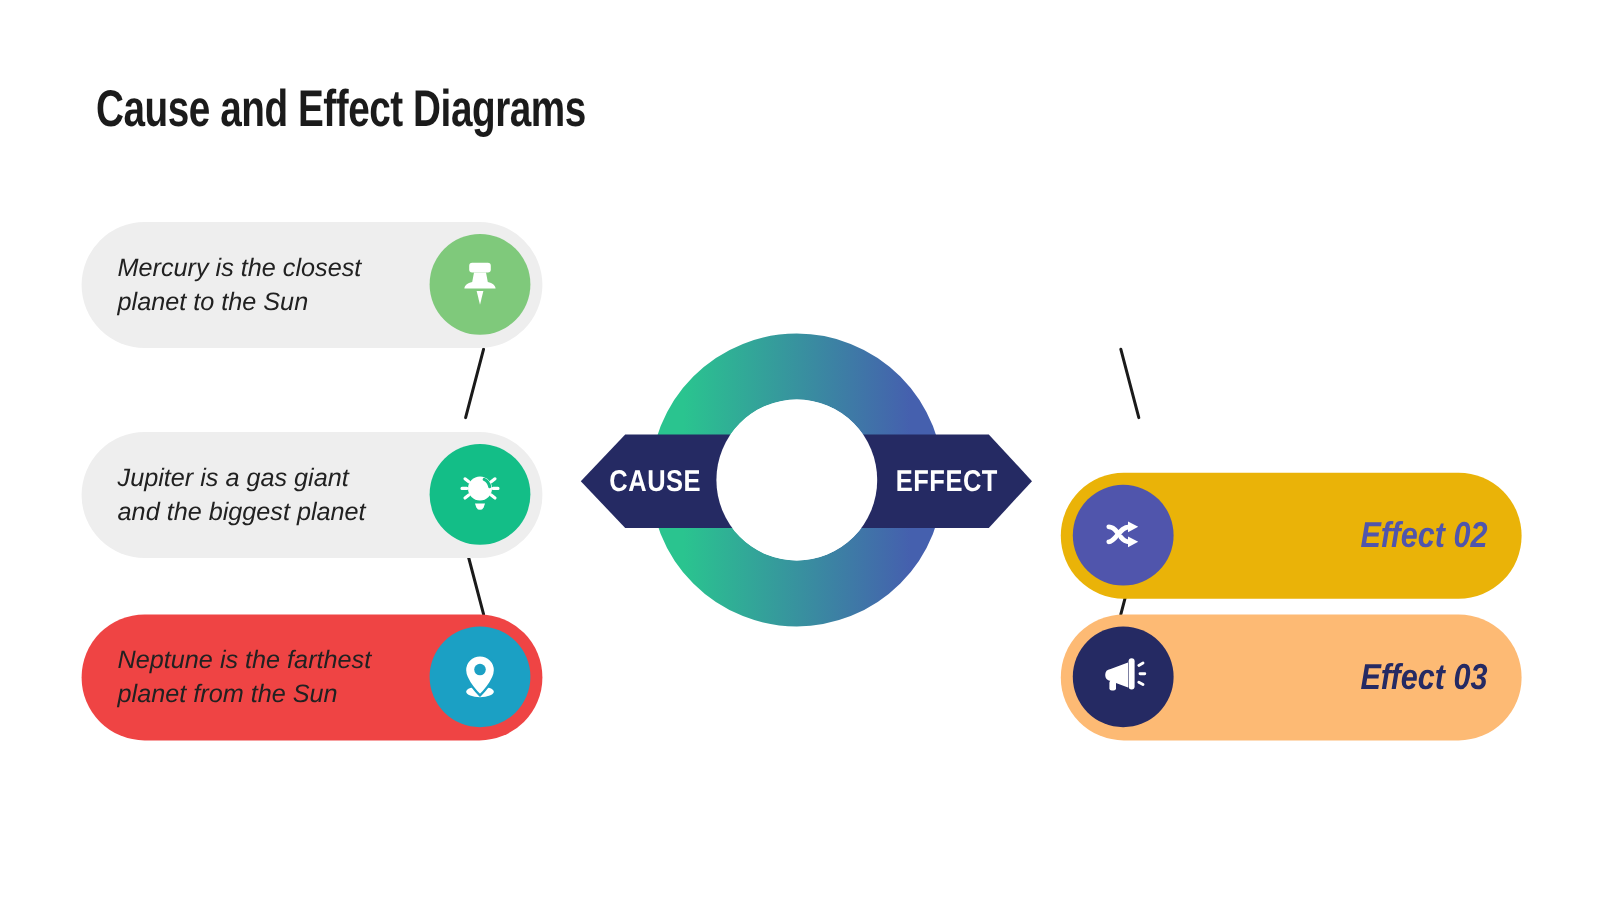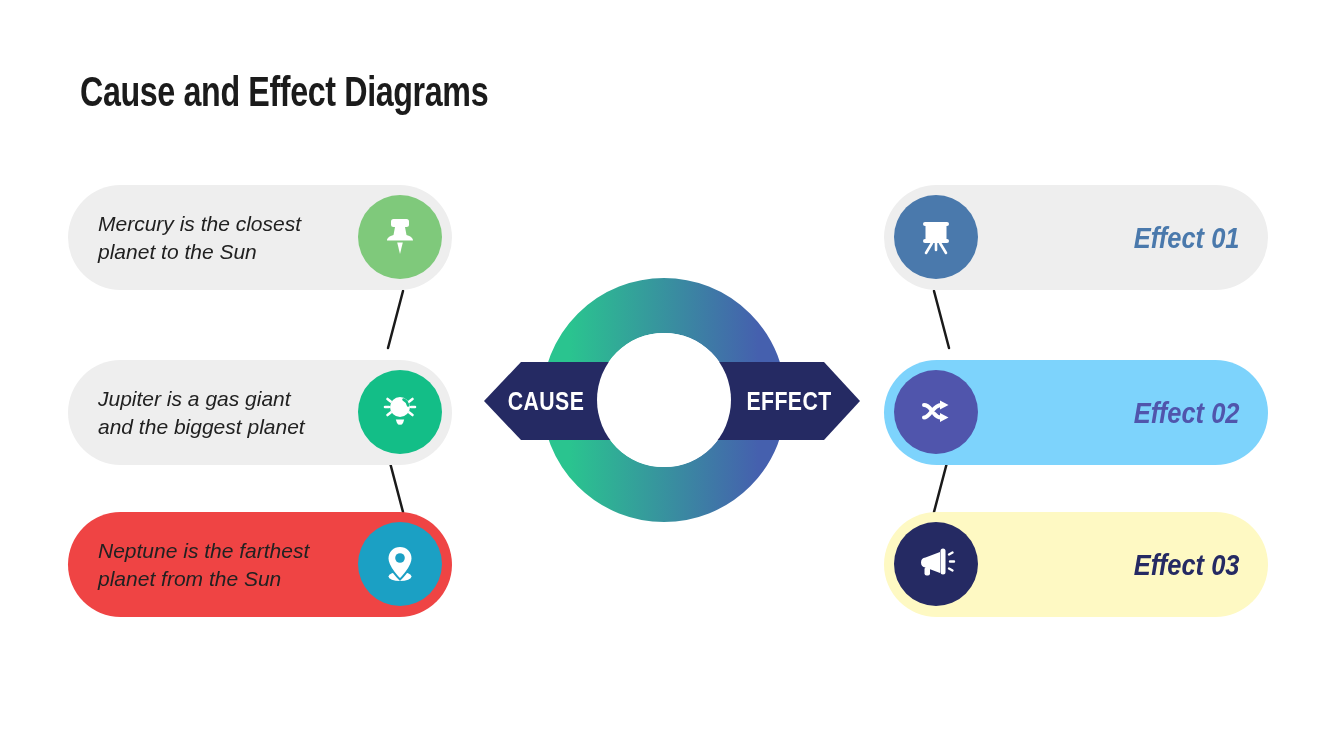--- a/index.html
+++ b/index.html
@@ -102,46 +102,35 @@
 planet from the Sun</div>
     <div class="icon-circle cause-icon" style="background-color: rgb(27, 160, 196);">
       <svg width="48" height="48" viewBox="0 0 48 48">
         <ellipse cx="24" cy="36.5" rx="11.5" ry="4.5" fill="#fff"></ellipse>
         <path d="M24 6 C17 6 11.5 11.5 11.5 18.5 C11.5 27.5 24 39.5 24 39.5 C24 39.5 36.5 27.5 36.5 18.5 C36.5 11.5 31 6 24 6 Z" fill="#fff" stroke-width="2" stroke="#1BA0C4"></path>
         <circle cx="24" cy="18" r="4.8" fill="#1BA0C4"></circle>
       </svg>
     </div>
   </div>
 
-  <div class="card effect-card row1" style="background-color: rgb(238, 238, 238);">
-    <div class="icon-circle effect-icon" style="background-color: rgb(74, 121, 172);">
-      <svg width="48" height="48" viewBox="0 0 48 48">
-        <rect x="11" y="9" width="26" height="4" rx="2" fill="#fff"></rect>
-        <rect x="13.5" y="13" width="21" height="13" fill="#fff"></rect>
-        <rect x="11" y="26" width="26" height="4" rx="2" fill="#fff"></rect>
-        <path d="M20 30 L14 40 M28 30 L34 40 M24 30 V37" stroke="#fff" stroke-width="2.6" stroke-linecap="round" fill="none"></path>
-      </svg>
-    </div>
-    <div class="effect-label" style="color: rgb(74, 121, 172);">Effect 01</div>
-  </div>
 
-  <div class="card effect-card row2" style="background-color: #7dd3fc;">
+  <div class="card effect-card row2" style="background-color: #eab308; margin-top: 34px;">
     <div class="icon-circle effect-icon" style="background-color: rgb(80, 85, 172);">
       <svg width="48" height="48" viewBox="0 0 48 48">
         <path d="M12 29.5 C18 29.5 21 17 29 17" fill="none" stroke="#fff" stroke-width="4" stroke-linecap="round"></path>
         <polygon points="28,12.5 36.5,17 28,21.5" fill="#fff"></polygon>
         <path d="M12 17 C15.5 17 17.5 19.5 19 21.5" fill="none" stroke="#fff" stroke-width="4" stroke-linecap="round"></path>
         <path d="M22 25.5 C23.8 27.8 26 29.5 29 29.5" fill="none" stroke="#fff" stroke-width="4" stroke-linecap="round"></path>
         <polygon points="28,25 36.5,29.5 28,34" fill="#fff"></polygon>
       </svg>
     </div>
     <div class="effect-label" style="color: rgb(80, 85, 172);">Effect 02</div>
   </div>
 
-  <div class="card effect-card row3" style="background-color: #fef9c3;">
+  <div class="card effect-card row3" style="background-color: #fdba74;">
     <div class="icon-circle effect-icon" style="background-color: rgb(37, 42, 99);">
       <svg width="48" height="48" viewBox="0 0 48 48">
         <path d="M13.5 17.5 c-3 0.5 -4.5 2 -4.5 5 s1.5 4.5 4.5 5 l14.5 5.5 V12 Z" fill="#fff"></path>
         <rect x="28.5" y="8.5" width="5" height="26" rx="2.5" fill="#fff"></rect>
         <rect x="12.5" y="27" width="5.5" height="8.5" rx="2" fill="#fff"></rect>
         <path d="M37 14.5 l3.5 -2 M38 21.5 h4 M37 28.5 l3.5 2" stroke="#fff" stroke-width="2.4" stroke-linecap="round" fill="none"></path>
       </svg>
     </div>
     <div class="effect-label" style="color: rgb(37, 42, 99);">Effect 03</div>
   </div>

